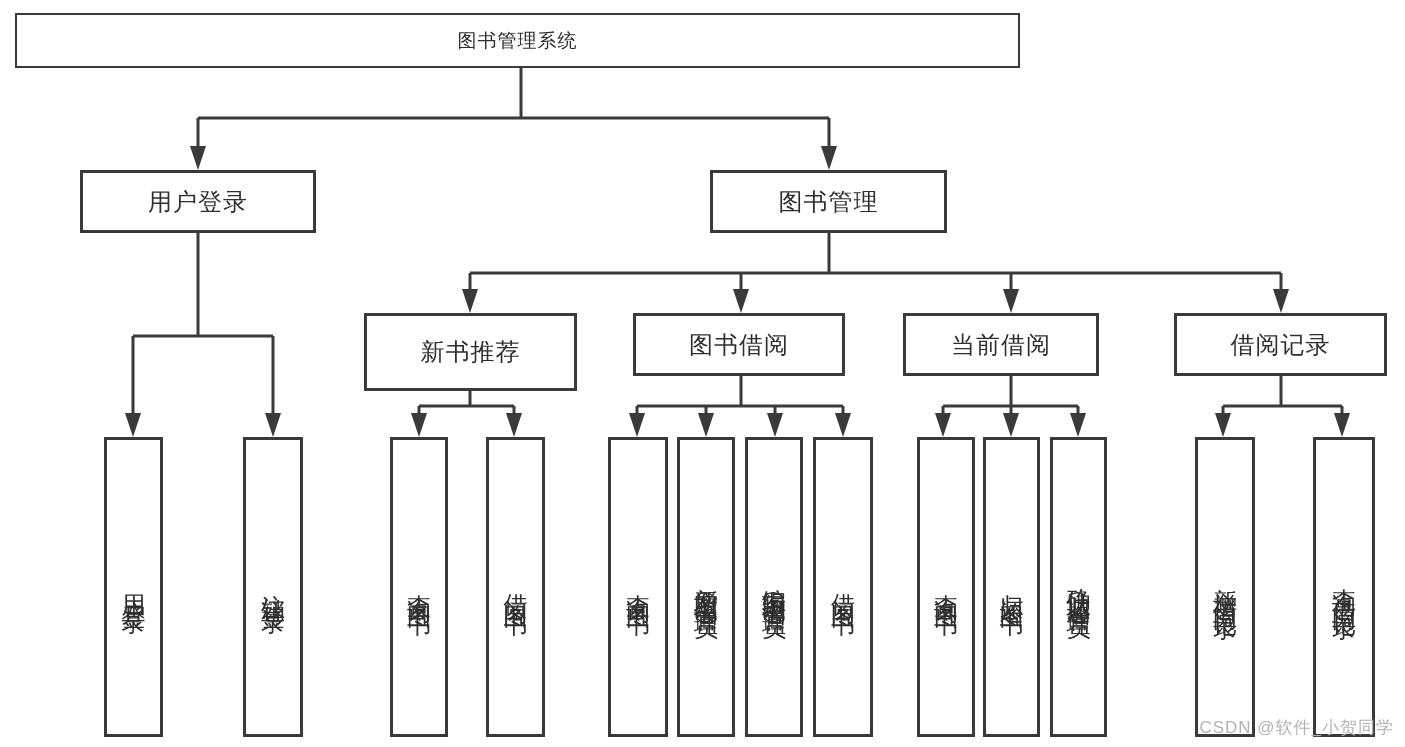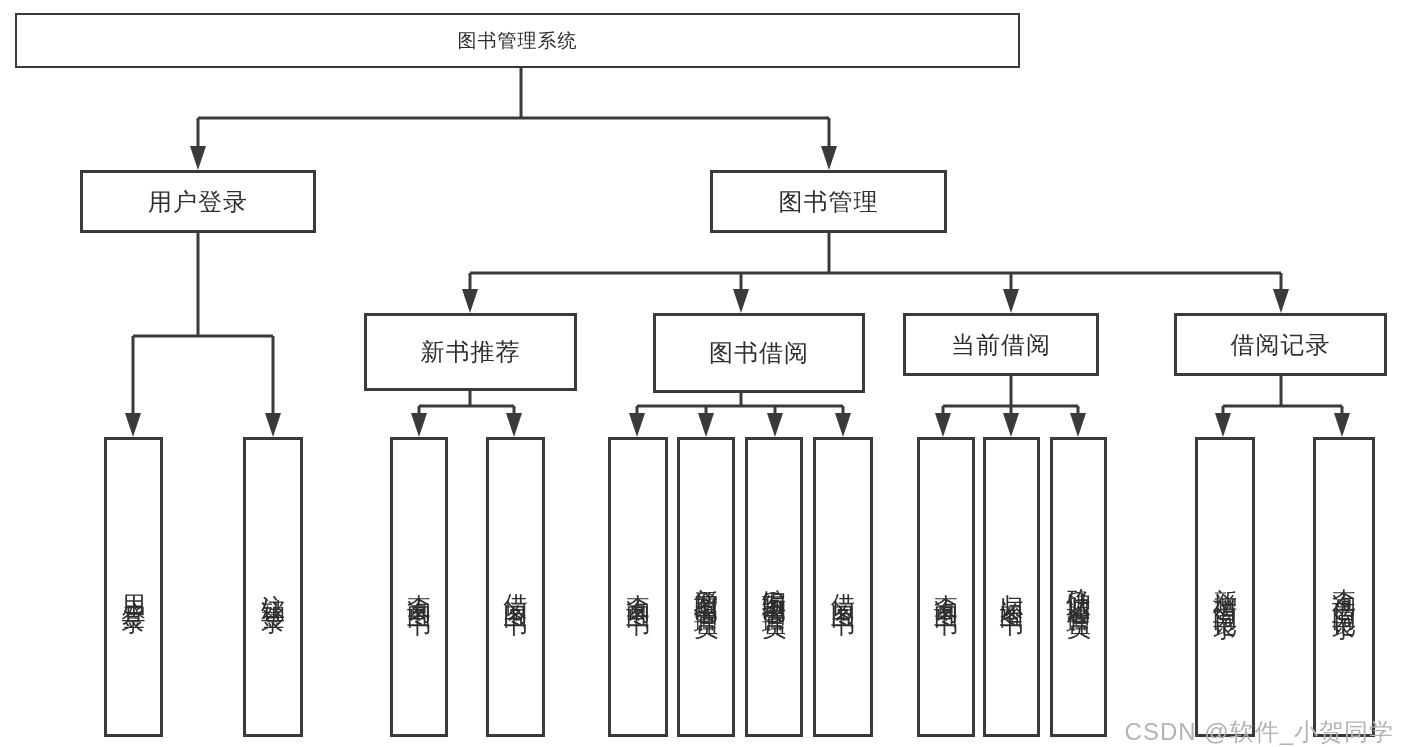--- a/index.html
+++ b/index.html
@@ -31,21 +31,21 @@
     letter-spacing: 6px;
     line-height: 1;
     color: #2e2e2e;
     white-space: nowrap;
   }
   .vnode.long span { letter-spacing: 4px; }
   .watermark {
     position: absolute;
     top: 716px;
     right: 11px;
-    font-size: 24px;
+    font-size: 17px;
     color: #b3b3b3;
     letter-spacing: 1px;
     z-index: 5;
   }
 </style>
 </head>
 <body>
 
 <div class="canvas">
 
@@ -99,21 +99,21 @@
   <div class="node hnode" style="left:80px;top:170px;width:236px;height:63px">
     <span>用户登录</span>
   </div>
   <div class="node hnode" style="left:710px;top:170px;width:237px;height:63px">
     <span>图书管理</span>
   </div>
 
   <div class="node hnode" style="left:364px;top:313px;width:213px;height:78px">
     <span>新书推荐</span>
   </div>
-  <div class="node hnode" style="left:653px;top:313px;width:212px;height:80px">
+  <div class="node hnode" style="left:633px;top:313px;width:212px;height:63px">
     <span>图书借阅</span>
   </div>
   <div class="node hnode" style="left:903px;top:313px;width:196px;height:63px">
     <span>当前借阅</span>
   </div>
   <div class="node hnode" style="left:1174px;top:313px;width:213px;height:63px">
     <span>借阅记录</span>
   </div>
 
   <div class="node vnode" style="left:104px;top:437px;width:59px;height:300px">

